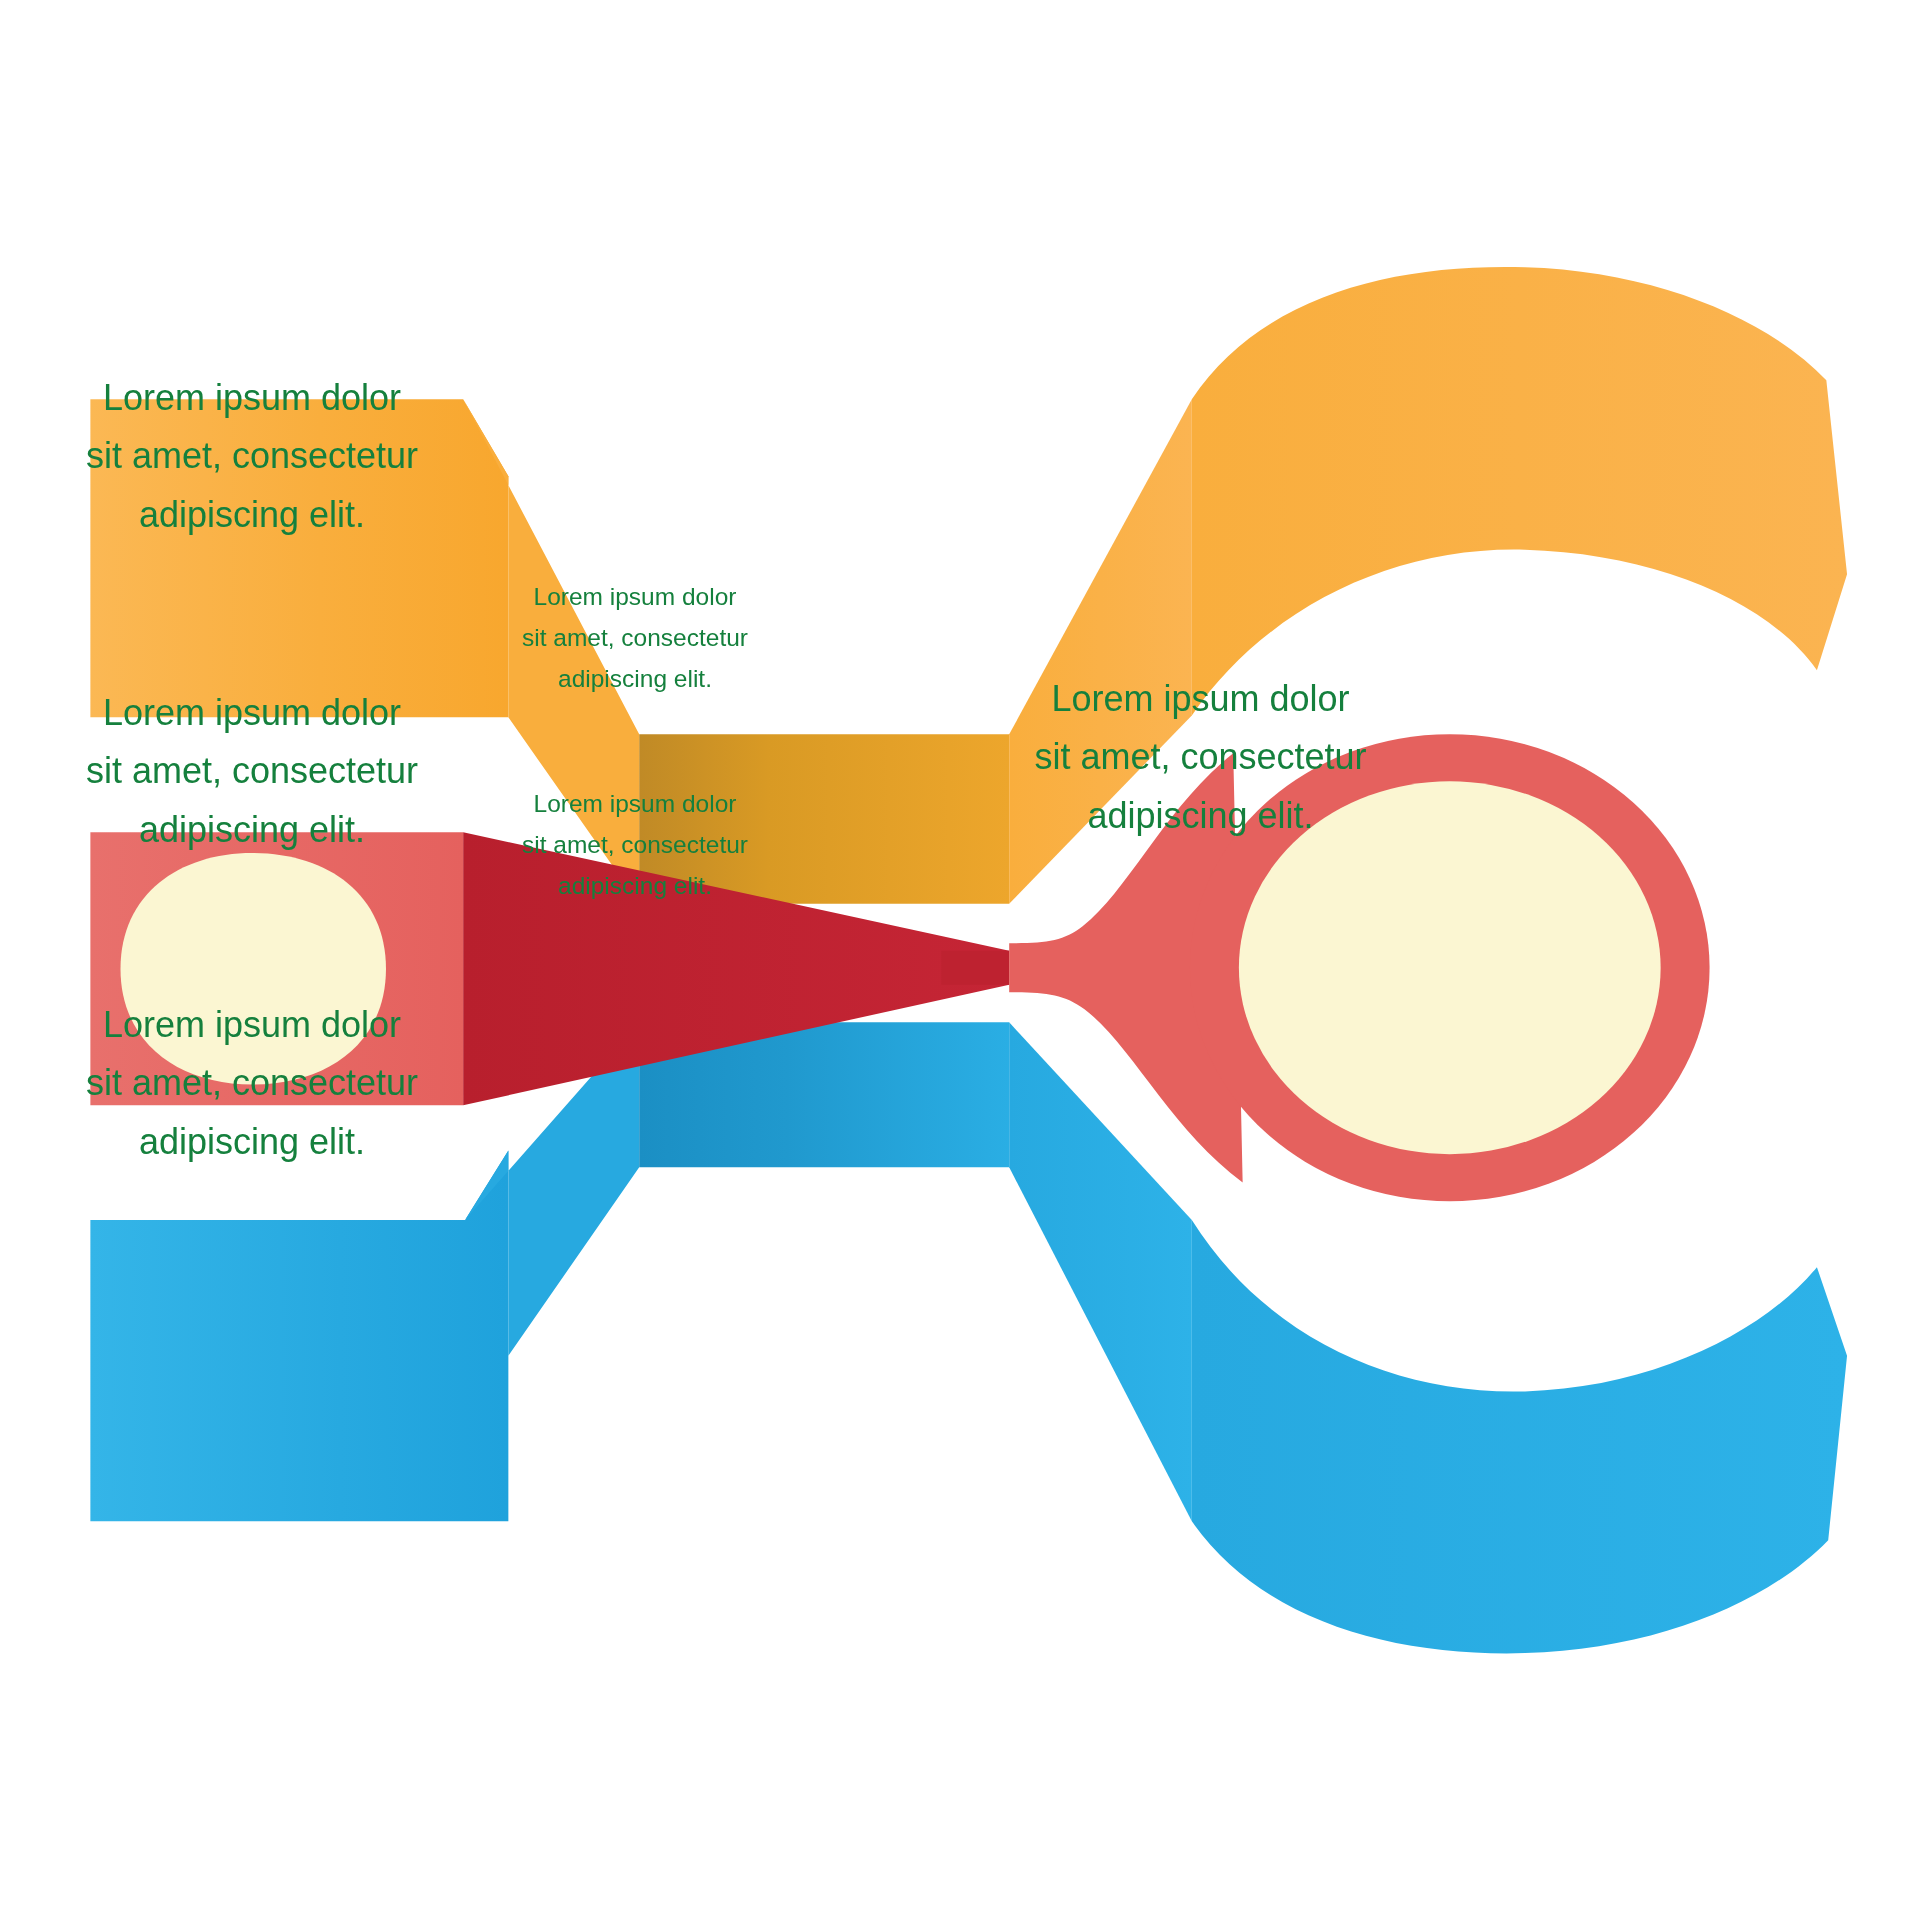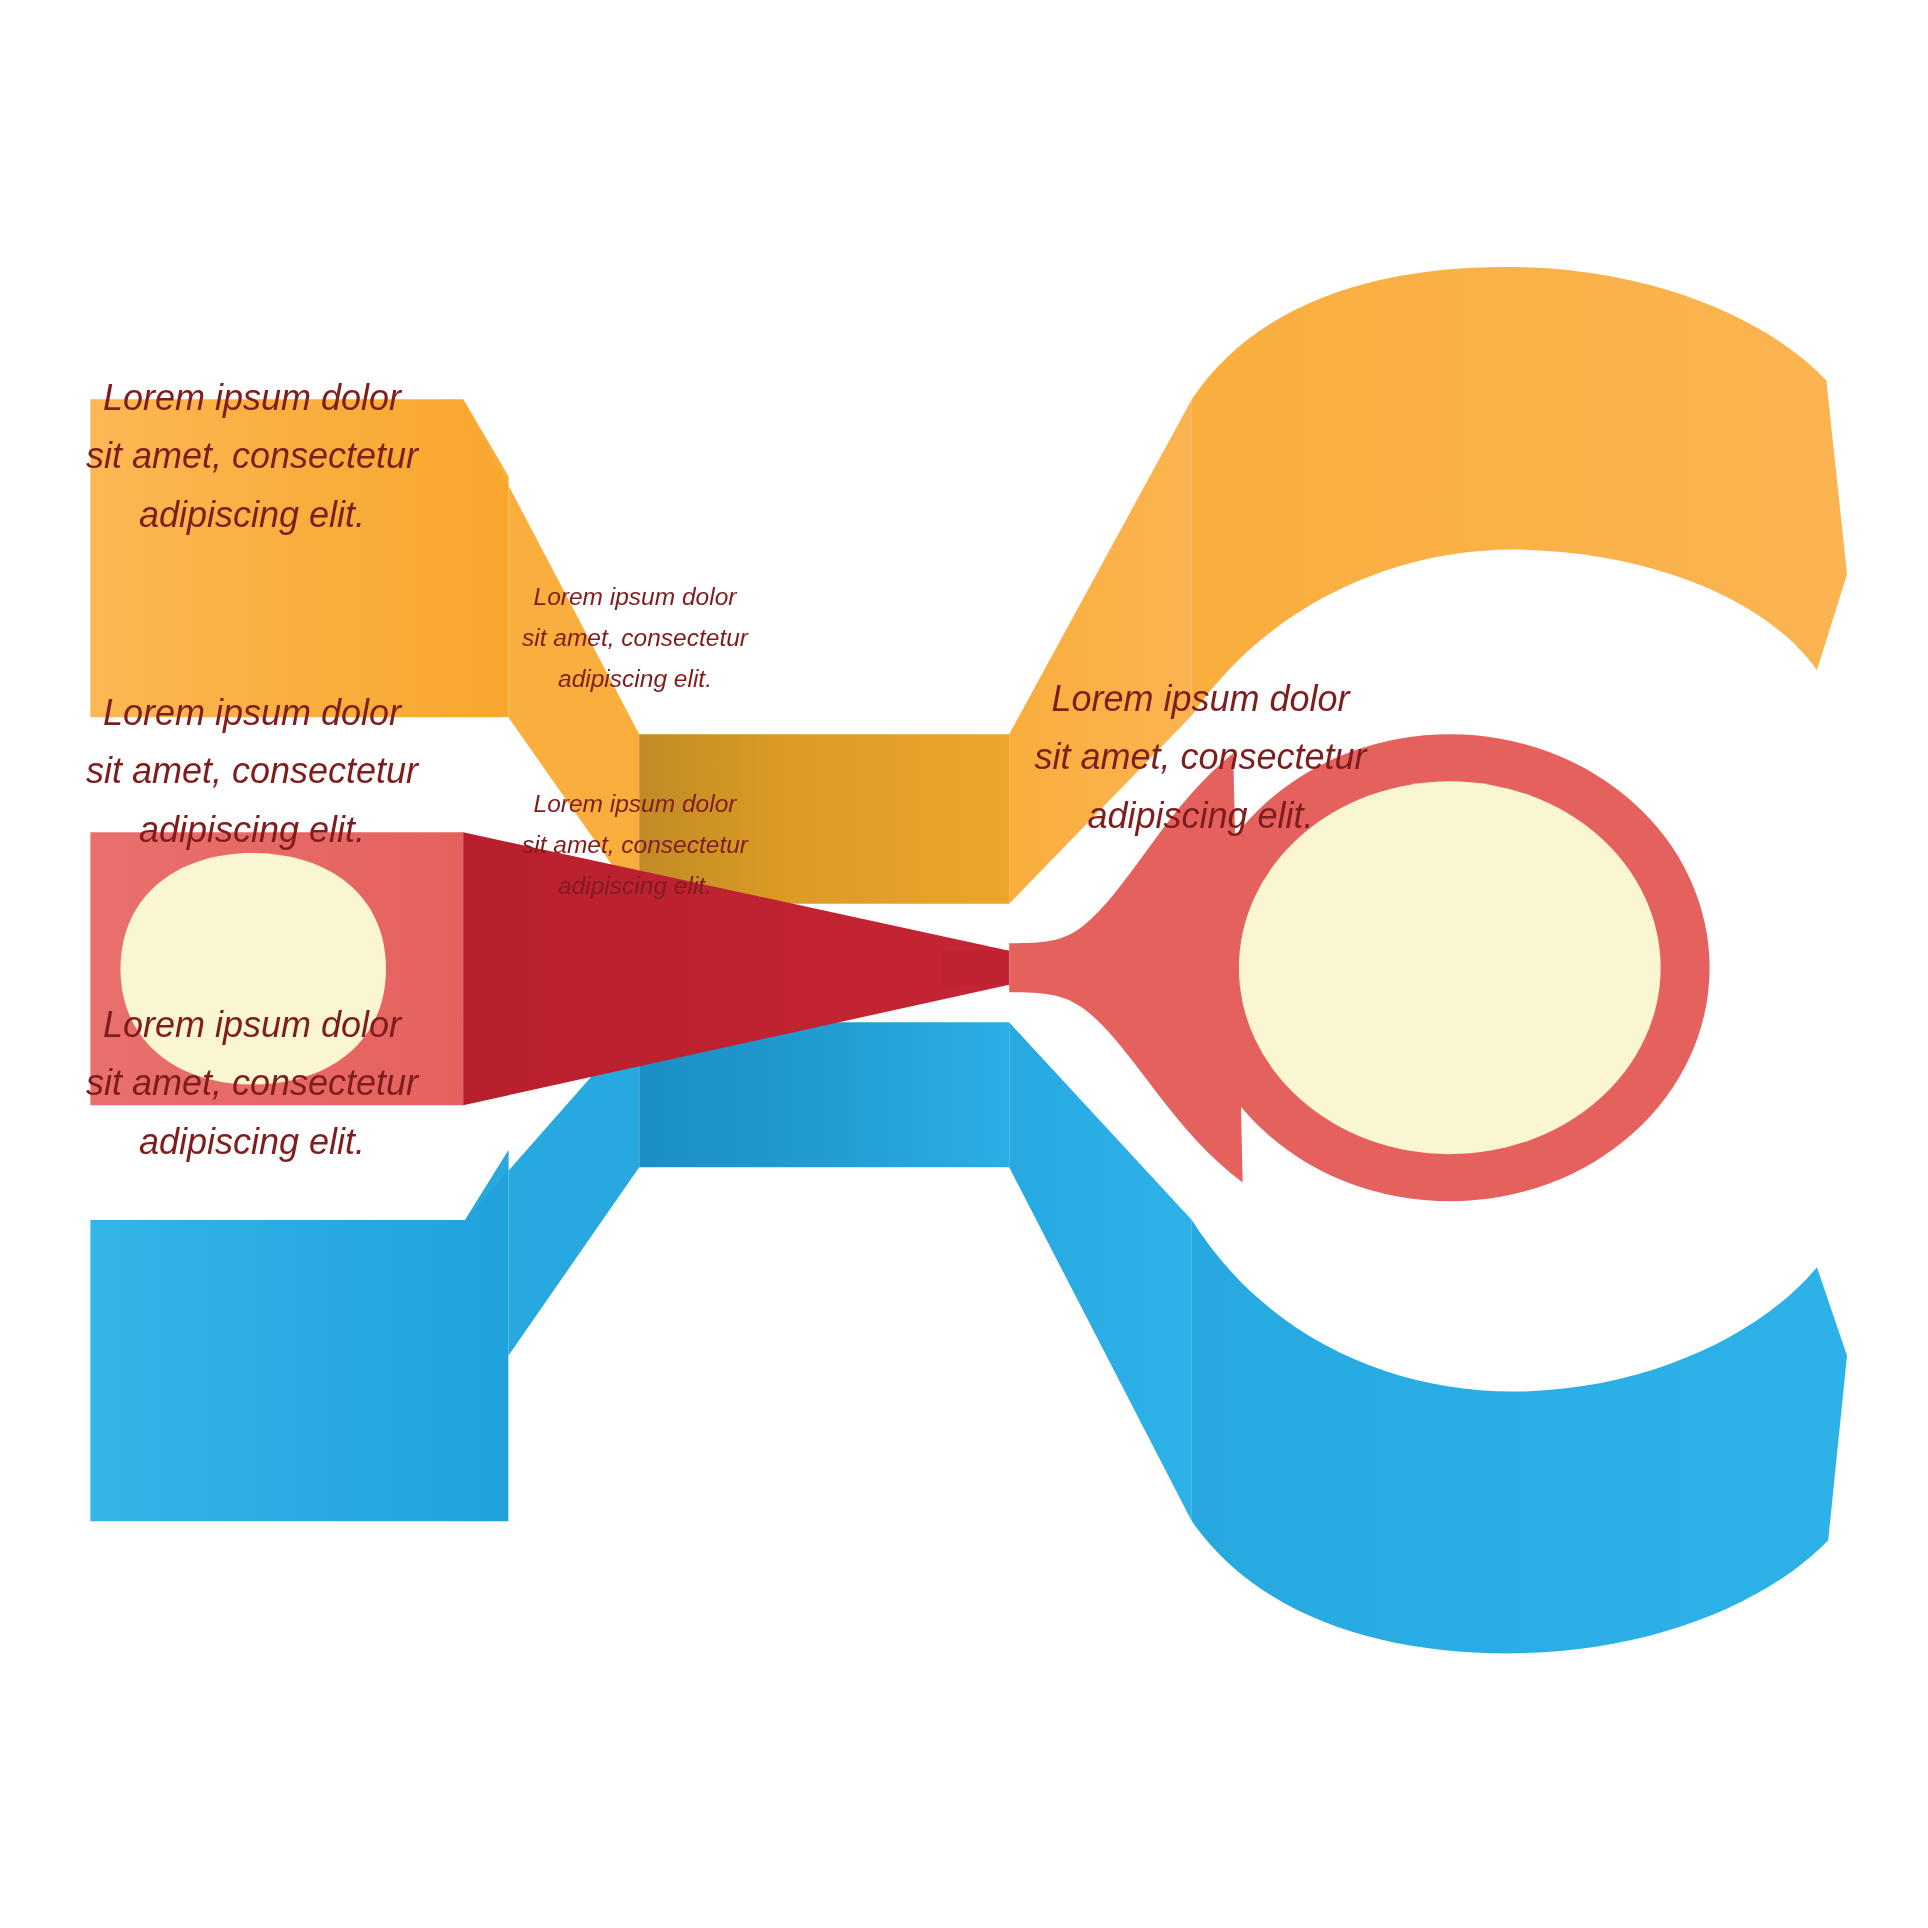--- a/index.html
+++ b/index.html
@@ -27,23 +27,22 @@
     height: 1928px;
     display: block;
   }
   .label-block {
     position: absolute;
     display: flex;
     flex-direction: column;
     align-items: center;
     justify-content: center;
     text-align: center;
-    color: #7f1d1d;
+    color: #15803d;
     pointer-events: none;
-    font-style: italic;
   }
   .label-line {
     display: block;
     white-space: nowrap;
   }
 
   
   .label-left {
     width: 358px;
     font-size: 36px;

